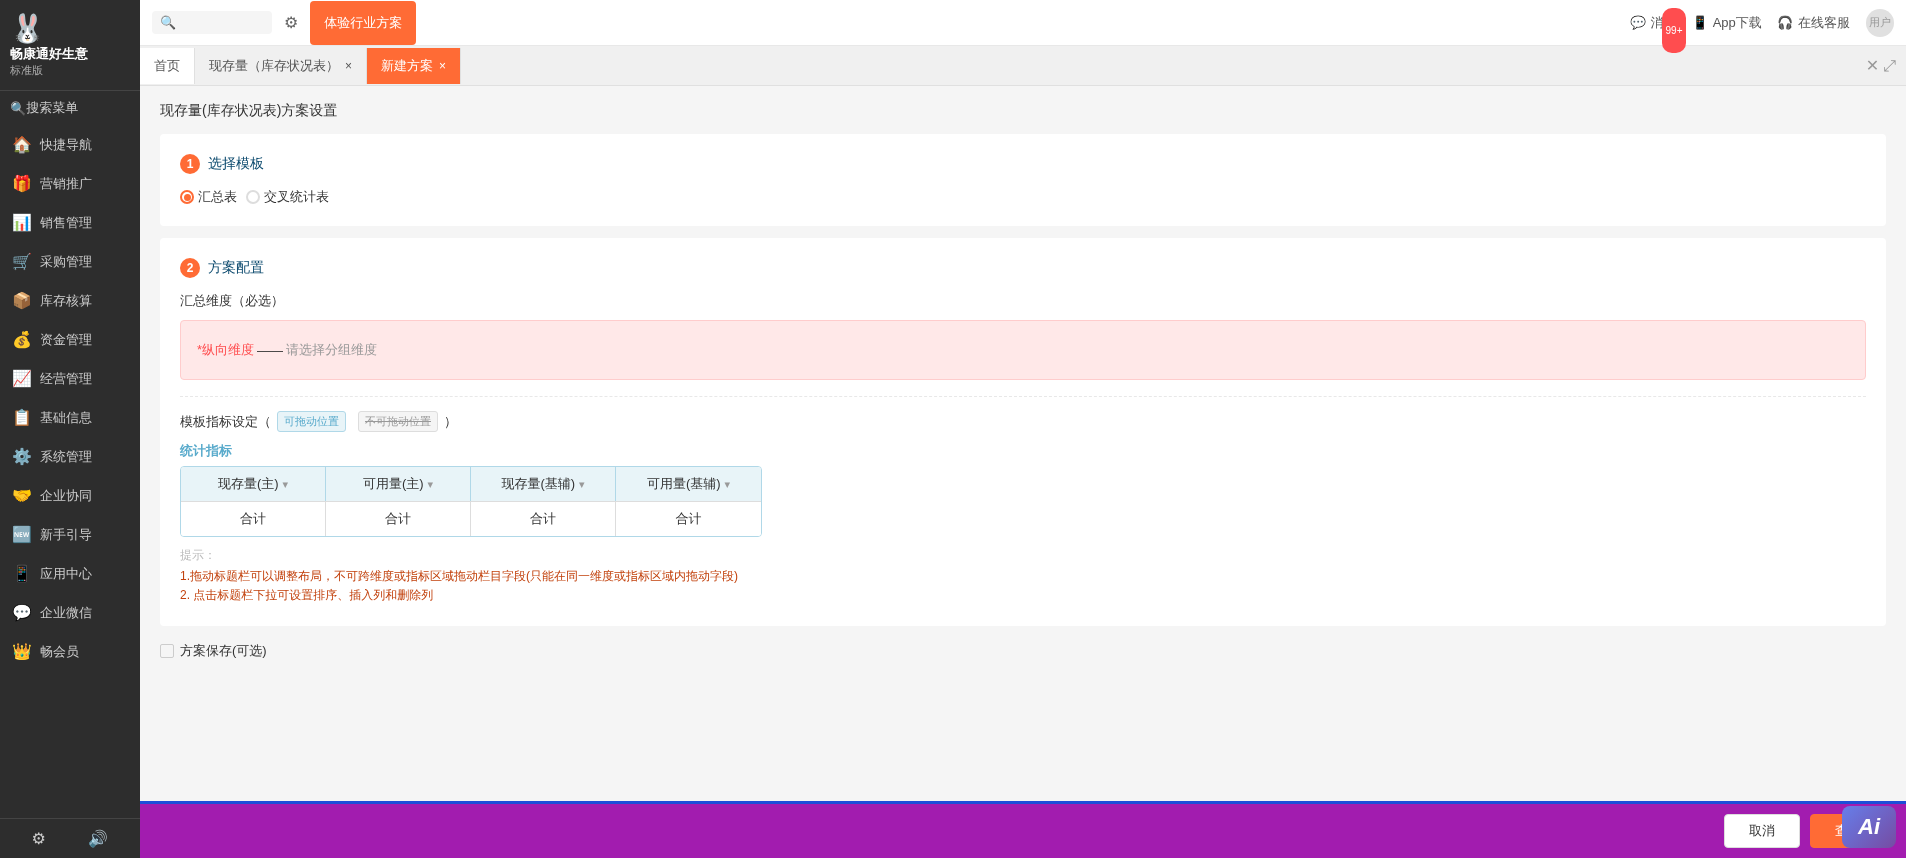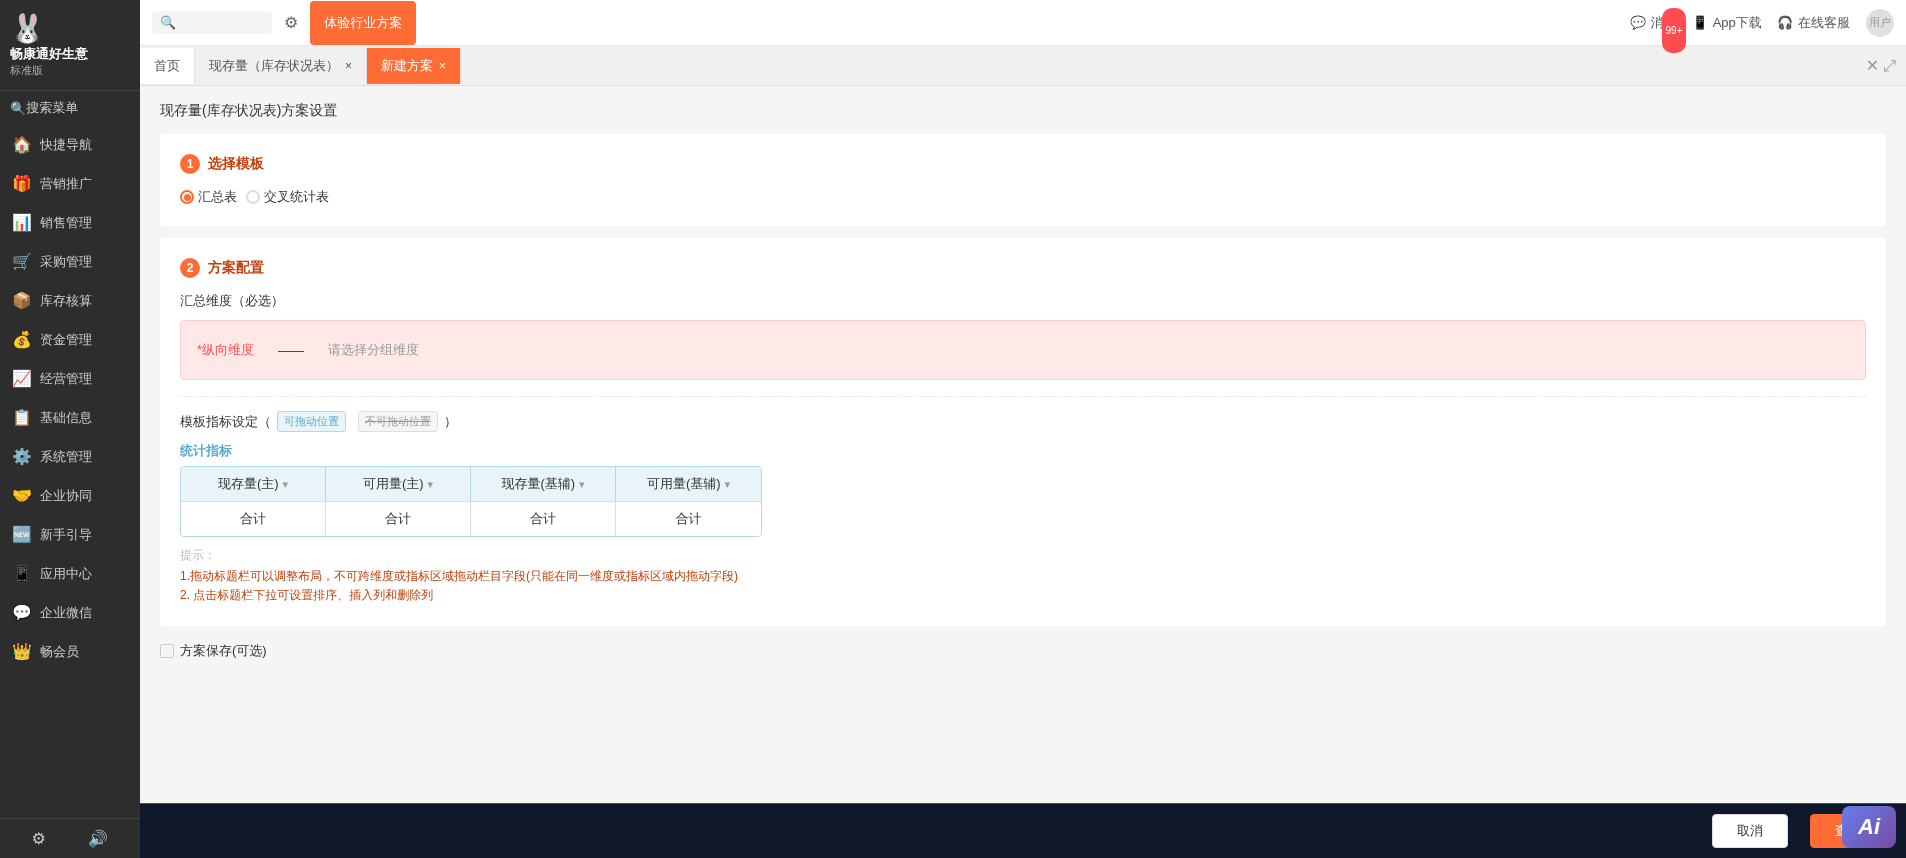--- a/index.html
+++ b/index.html
@@ -157,21 +157,21 @@
     }
     .section-num {
       background: #ff6b35;
       color: #fff;
       width: 20px; height: 20px;
       border-radius: 50%;
       display: flex; align-items: center; justify-content: center;
       font-size: 12px; font-weight: bold;
       flex-shrink: 0;
     }
-    .section-title { font-size: 14px; color: #c2410c; font-weight: bold; }
+    .section-title { font-size: 14px; color: #0c4a6e; font-weight: normal; }
 
     
     .radio-group { display: flex; align-items: center; gap: 9px; }
     .radio-item { display: flex; align-items: center; gap: 4px; cursor: pointer; font-size: 13px; color: #333; }
     .radio-dot {
       width: 14px; height: 14px;
       border-radius: 50%;
       border: 2px solid #ddd;
       display: flex; align-items: center; justify-content: center;
     }
@@ -184,21 +184,21 @@
     }
 
     
     .config-label { font-size: 13px; color: #333; margin-bottom: 10px; }
 
     .dim-box {
       background: #ffe8e8;
       border: 1px solid #ffcccc;
       border-radius: 4px;
       padding: 20px 16px;
-      display: flex; align-items: center; gap: 24px;
+      display: flex; align-items: center; gap: 3px;
       margin-bottom: 16px;
     }
     .dim-required { color: #ff4d4f; font-size: 13px; }
     .dim-dash { color: #333; }
     .dim-placeholder { color: #999; font-size: 13px; }
 
     
     .indicator-settings { margin-bottom: 10px; }
     .indicator-label { font-size: 13px; color: #333; margin-bottom: 8px; display: flex; align-items: center; gap: 6px; }
     .drag-badge {
@@ -274,24 +274,24 @@
     }
     .checkbox {
       width: 14px; height: 14px;
       border: 1px solid #ccc;
       border-radius: 2px;
       cursor: pointer;
     }
 
     
     .footer-bar {
-      background: #0f172a;
-      border-top: 1px solid #1d4ed8;
+      background: #a21caf;
+      border-top: 3px solid #1d4ed8;
       padding: 10px 20px;
-      display: flex; justify-content: flex-end; gap: 22px;
+      display: flex; justify-content: flex-end; gap: 10px;
       flex-shrink: 0;
     }
     .btn-cancel {
       background: #fff;
       border: 1px solid #ddd;
       border-radius: 4px;
       padding: 7px 24px;
       cursor: pointer;
       font-size: 13px;
       color: #333;

